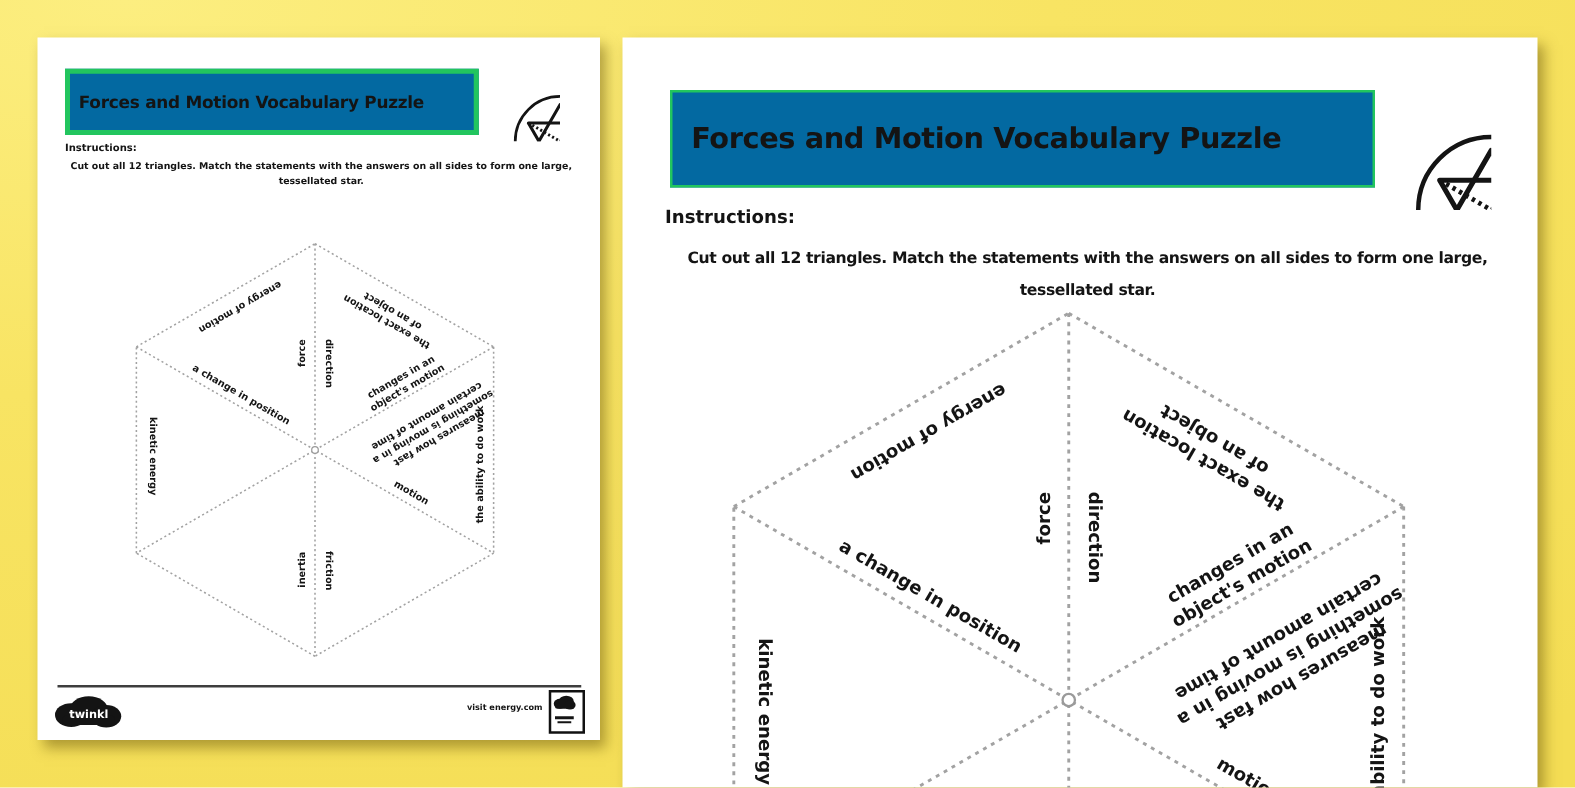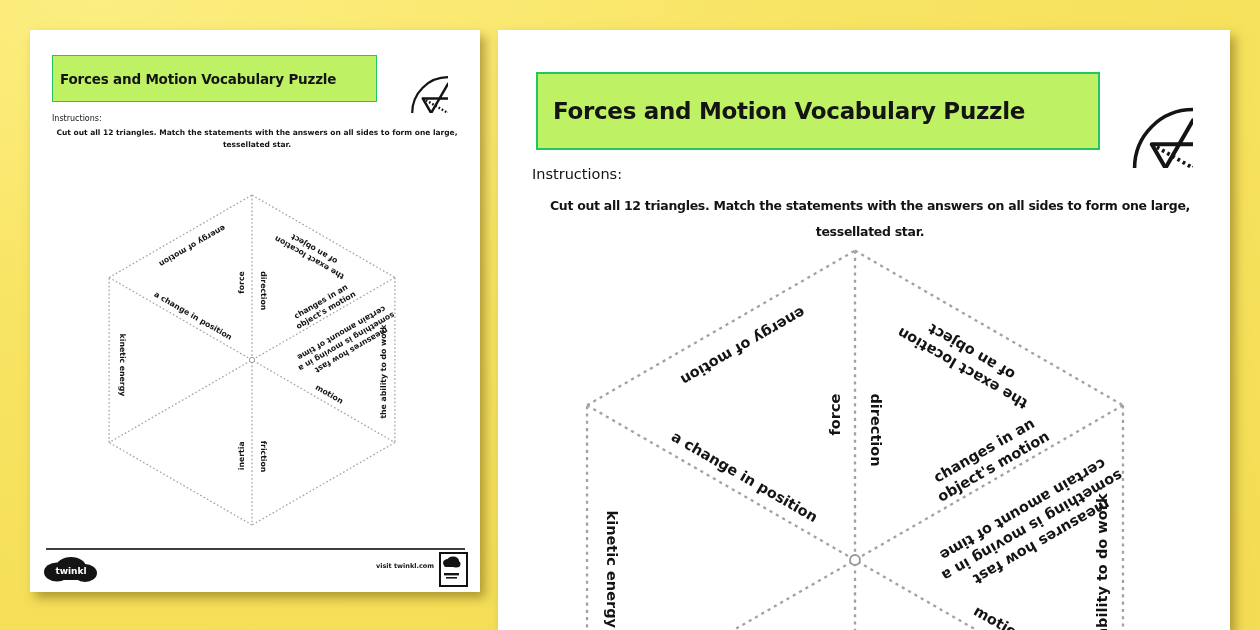--- a/index.html
+++ b/index.html
@@ -7,32 +7,32 @@
     width:1260px;height:630px;overflow:hidden;position:relative;
     background:radial-gradient(140% 120% at 8% 0%, #fcee80 0%, #f8e463 42%, #f4dd54 100%);
     font-family:"DejaVu Sans", sans-serif;
   }
   .sheet{position:absolute;background:#ffffff;box-shadow:5px 6px 10px rgba(104,84,10,0.5);}
   .sheet-left{left:30px;top:30px;width:450px;height:562px;}
   .sheet-right{left:498px;top:30px;width:732px;height:600px;}
   .sheet *{position:absolute;}
 
   
-  .titlebox{border:1px solid #22c55e;display:flex;align-items:center;background:#bef264;}
+  .titlebox{border:4px solid #22c55e;display:flex;align-items:center;background:#0369a1;}
   .titlebox h1{position:static;margin:0;color:#141414;white-space:nowrap;font-weight:bold;}
   .tb-l{left:22px;top:25px;width:316px;height:45px;padding-left:7px;}
   .tb-l h1{font-size:13.5px;letter-spacing:-0.2px;}
   .tb-r{left:38px;top:42px;width:545px;height:74px;padding-left:15px;border-width:2.5px;}
   .tb-r h1{font-size:23px;letter-spacing:-0.3px;}
 
   .logo{z-index:3;}
   .logo-l{left:342px;top:7px;width:76px;height:76px;}
   .logo-r{left:571px;top:14px;width:124px;height:124px;}
 
-  .instr-h{color:#141414;font-weight:normal;}
+  .instr-h{color:#141414;font-weight:bold;}
   .ih-l{left:22px;top:84px;font-size:8px;}
   .ih-r{left:34px;top:136px;font-size:14.5px;}
   .instr-b{color:#141414;font-weight:bold;margin:0;text-align:center;}
   .ib-l{left:22px;top:97px;width:410px;font-size:7.5px;line-height:1.6;}
   .ib-r{left:34px;top:163px;width:676px;font-size:12.5px;letter-spacing:-0.3px;line-height:2.05;}
 
   
   .puz-l{left:-11px;top:130px;width:466px;height:400px;}
   .puz-r{left:-80px;top:155px;width:874px;height:750px;}
   .pline{stroke:#a2a2a2;stroke-width:0.0075;stroke-dasharray:0.010 0.0135;fill:none;stroke-linecap:butt;}
@@ -101,21 +101,21 @@
   <div class="foot-line"></div>
   <svg class="brand-cloud" viewBox="0 0 62 32">
     <g fill="#141414">
       <ellipse cx="17" cy="18" rx="13" ry="9.5"></ellipse>
       <ellipse cx="31" cy="13" rx="15" ry="10"></ellipse>
       <ellipse cx="45" cy="19" rx="12" ry="9"></ellipse>
       <rect x="10" y="18" width="42" height="8" rx="4"></rect>
     </g>
     <text x="31" y="20" text-anchor="middle" font-size="9" font-weight="bold" fill="#ffffff" font-family="DejaVu Sans, sans-serif">twinkl</text>
   </svg>
-  <div class="visit-text">visit twinkl.com</div>
+  <div class="visit-text">visit energy.com</div>
   <div class="visit-box">
     <svg viewBox="0 0 21 27" style="left:0;top:0" width="21" height="27">
       <g fill="#141414">
         <ellipse cx="7" cy="9" rx="5" ry="4"></ellipse>
         <ellipse cx="12" cy="7" rx="6" ry="4.5"></ellipse>
         <ellipse cx="15" cy="10" rx="4.5" ry="3.6"></ellipse>
         <rect x="3" y="9" width="15" height="4" rx="2"></rect>
         <rect x="3" y="19" width="15" height="2.4"></rect>
         <rect x="5" y="23" width="11" height="1.6"></rect>
       </g>

